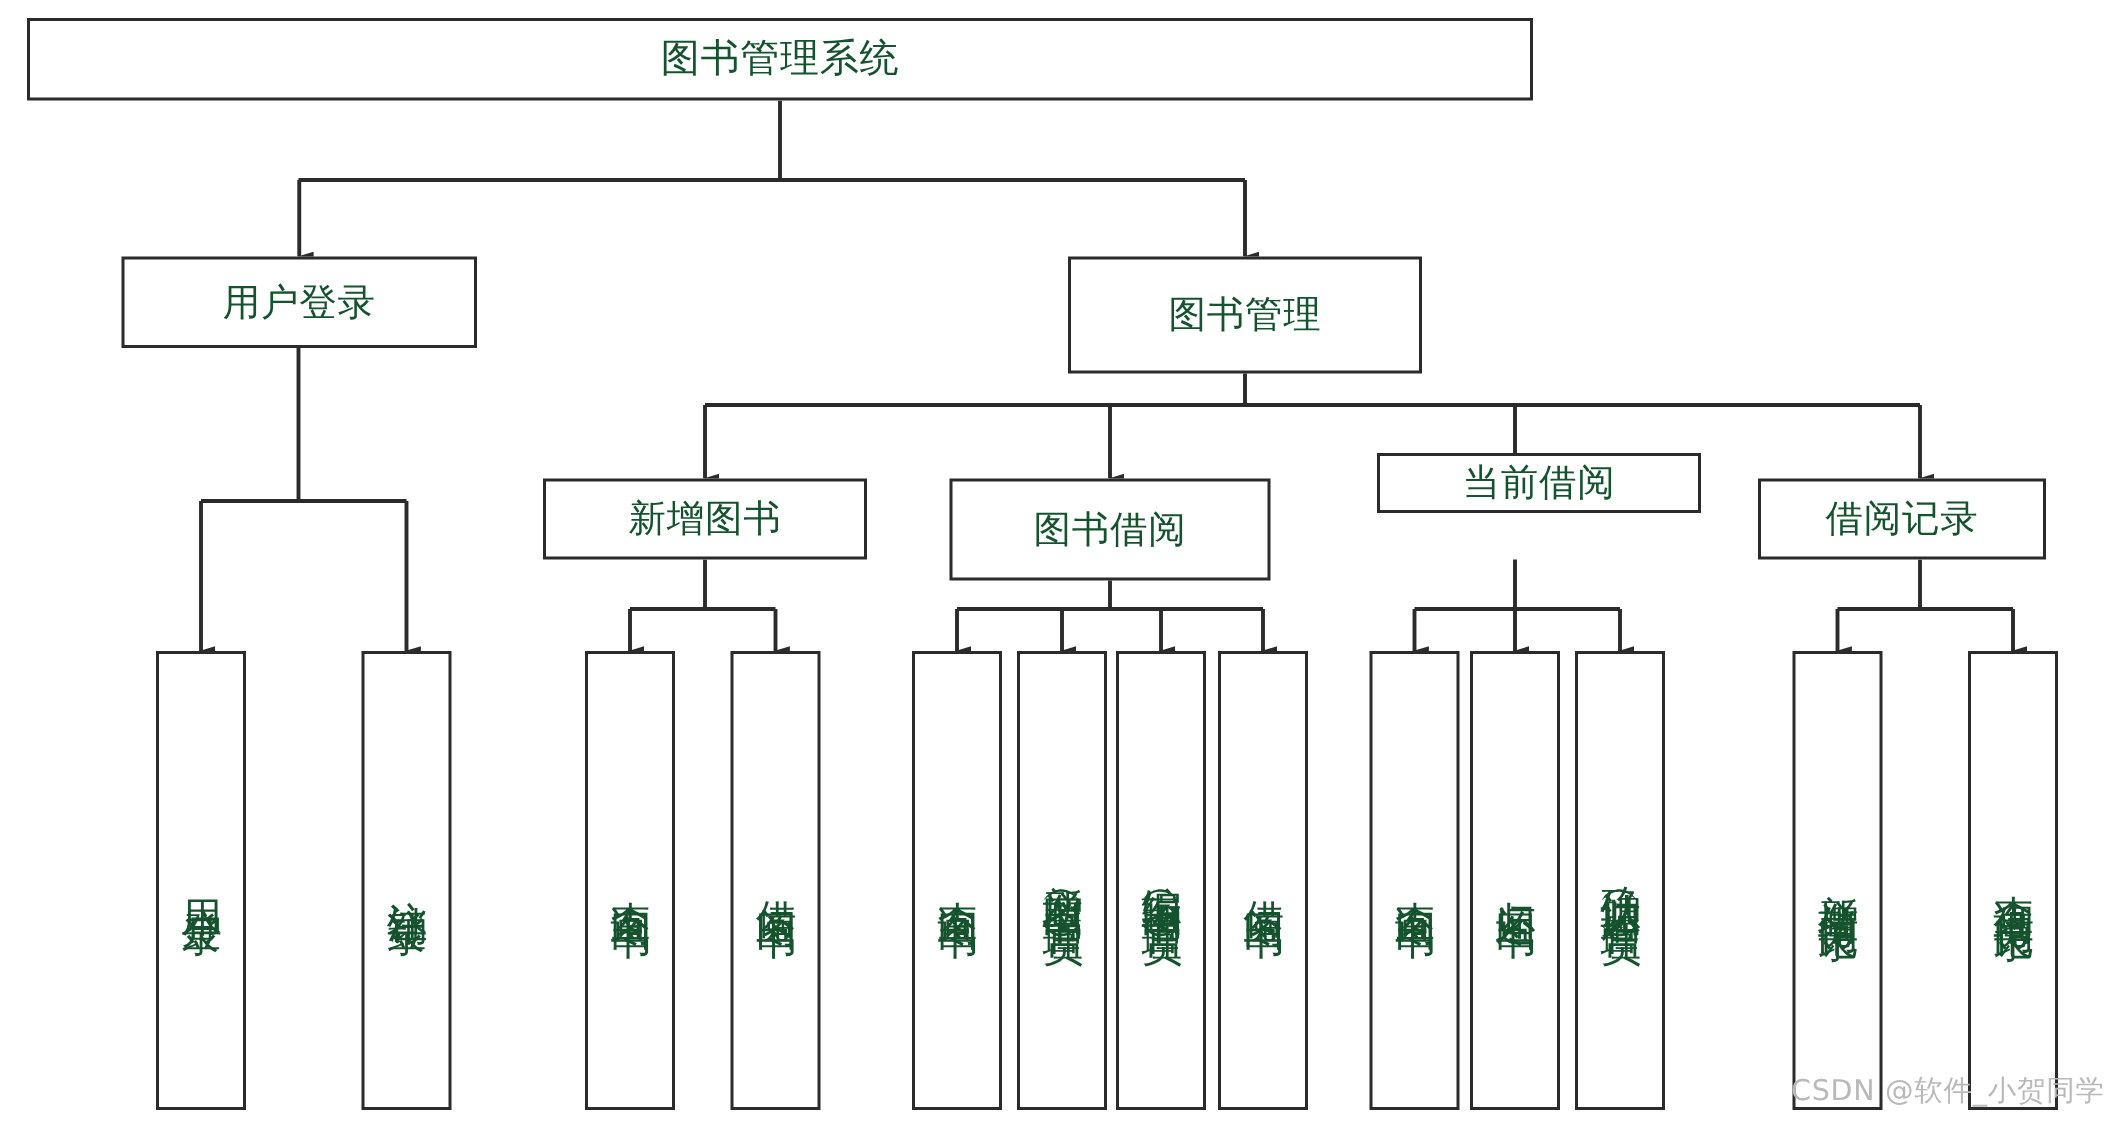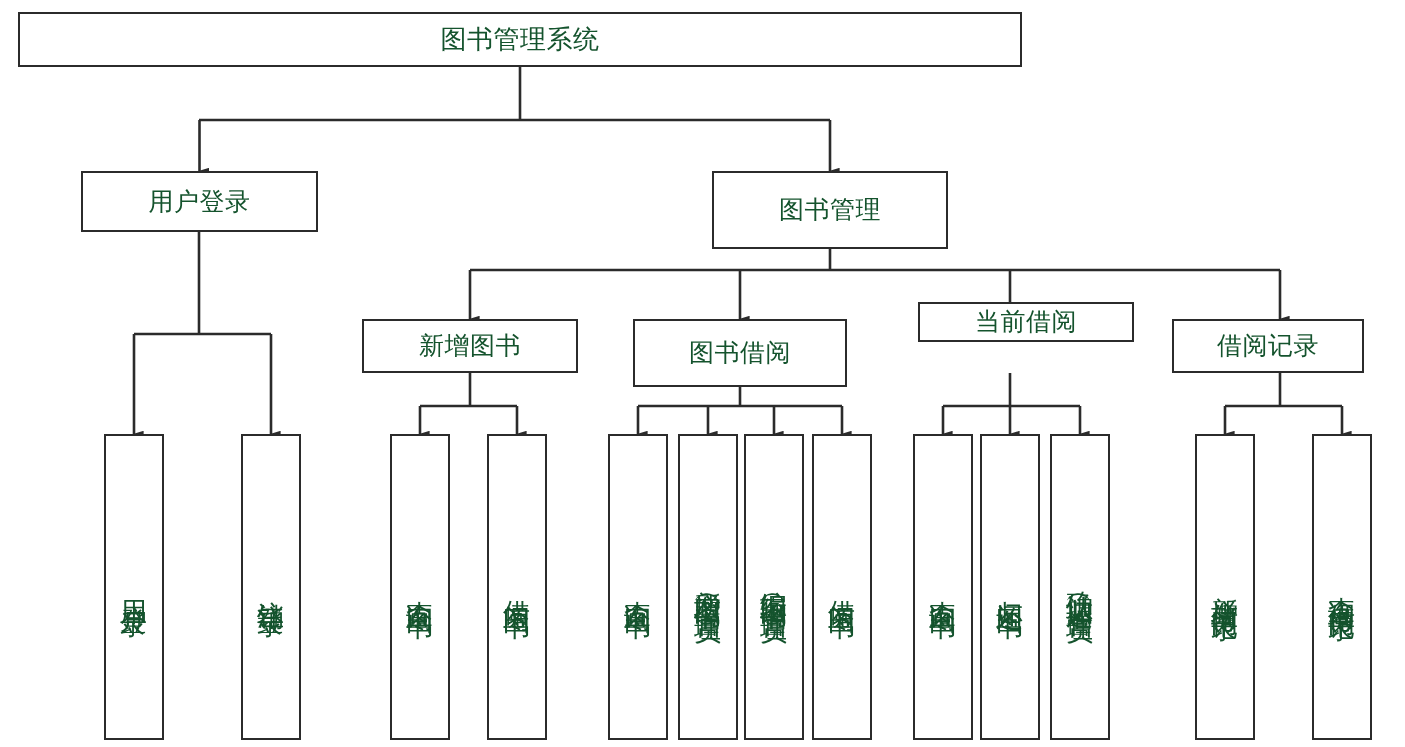--- a/index.html
+++ b/index.html
@@ -172,13 +172,14 @@
         <span class="label">确认归还（管理员）</span>
       </div>
       <div class="node vert" style="left: 1195px; top: 434px; width: 60px; height: 306px;">
         <span class="label">新增借阅记录</span>
       </div>
       <div class="node vert" style="left: 1312px; top: 434px; width: 60px; height: 306px;">
         <span class="label">查询借阅记录</span>
       </div>
     </div>
 
+  <div class="watermark" style="left:1194px; top:714px;">CSDN @软件_小贺同学</div>
 </div>
 
 </body></html>

